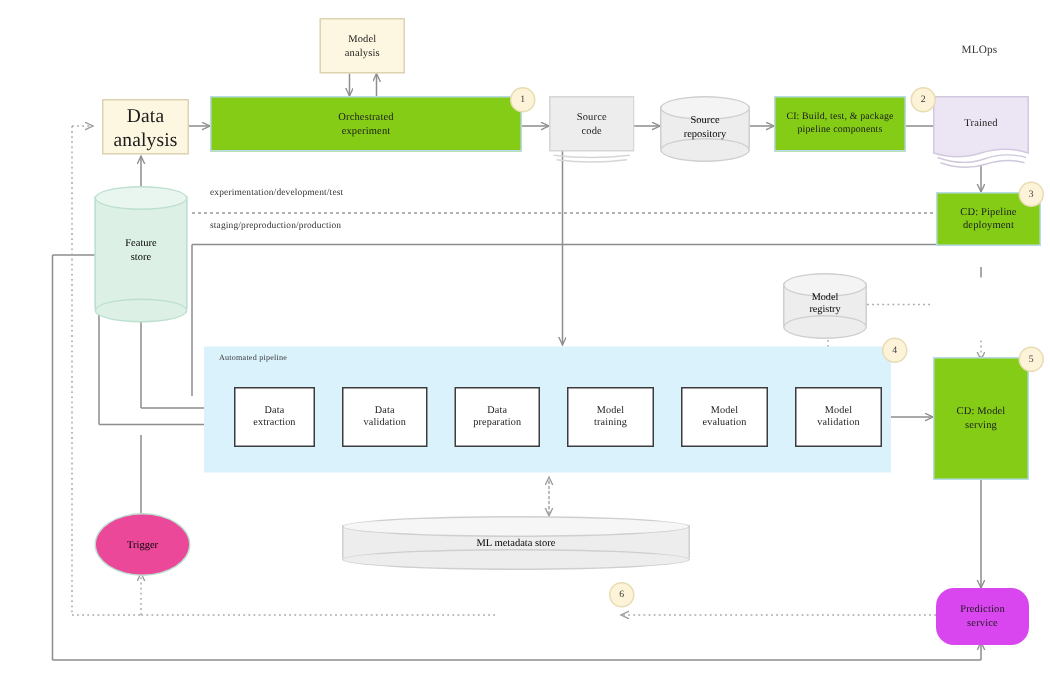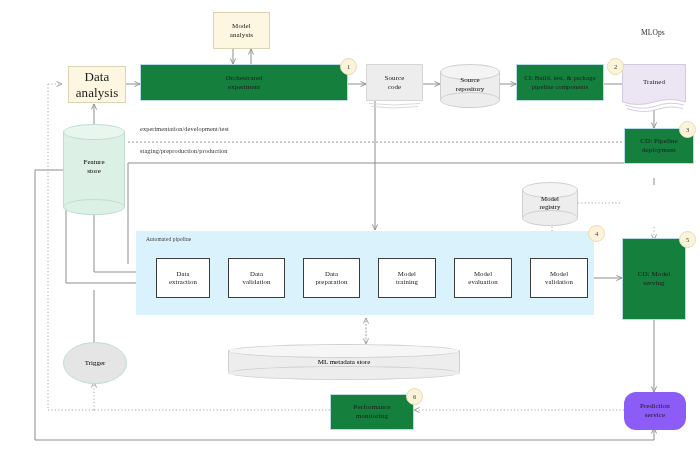--- a/index.html
+++ b/index.html
@@ -17,22 +17,22 @@
     display:flex;align-items:center;justify-content:center;
     text-align:center;
     color:#1b1b1b;
     line-height:1.22;
     letter-spacing:.1px;
     white-space:pre-line;
   }
   
   .rect{border:1px solid #b9b9b9;}
   .fill-cream{background:#fdf6e0;border-color:#dcd3b4;}
-  .fill-blue{background:#15803d;border-color:#b7dce8;}
-  .fill-pink{background:#8b5cf6;border:none;border-radius:12px;}
+  .fill-blue{background:#84cc16;border-color:#b7dce8;}
+  .fill-pink{background:#d946ef;border:none;border-radius:12px;}
   .fill-white{background:#ffffff;border-color:#3c3c3c;}
   
   .group-box{
     position:absolute;
     background:#d9f2fb;
     border:none;
   }
   .group-label{
     position:absolute;
     font-size:5.4px;
@@ -240,24 +240,22 @@
   <div class="node rect fill-blue" style="left:622px;top:238px;width:64px;height:82px;font-size:7px;">CD: Model
 serving</div>
 
   <div class="cyl" style="left:228px;top:344px;width:232px;height:35px;">
     <div class="body" style="top:6px;height:22px;background:#ededed;"></div>
     <div class="top" style="top:0;height:12px;background:#f6f6f6;"></div>
     <div class="bot" style="top:22px;height:12px;background:#ededed;"></div>
     <div class="lbl" style="top:8px;height:20px;font-size:7px;">ML metadata store</div>
   </div>
 
-  <div class="ellipse" style="left:63px;top:342px;width:62px;height:40px;background:#e5e5e5;border:1px solid #bcdfd0;font-size:7px;">Trigger</div>
-
-  <div class="node rect fill-blue" style="left:330px;top:394px;width:84px;height:36px;font-size:7px;">Performance
-monitoring</div>
+  <div class="ellipse" style="left:63px;top:342px;width:62px;height:40px;background:#ec4899;border:1px solid #bcdfd0;font-size:7px;">Trigger</div>
+
 
   <div class="node fill-pink" style="left:624px;top:392px;width:62px;height:38px;font-size:7px;">Prediction
 service</div>
 
   <div class="ftext" style="left:641px;top:28px;font-size:7.5px;">MLOps</div>
 
   <div class="ftext" style="left:140px;top:125px;font-size:6.3px;">experimentation/development/test</div>
 
   <div class="ftext" style="left:140px;top:147px;font-size:6.3px;">staging/preproduction/production</div>
 

